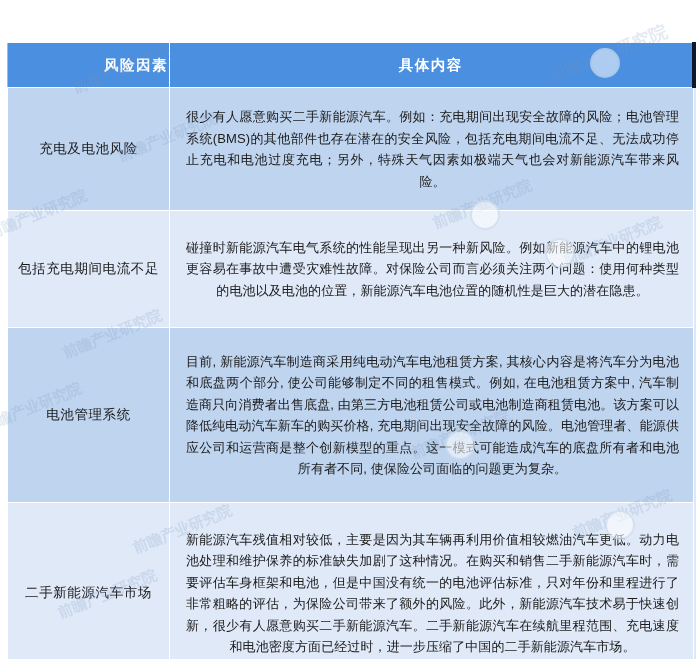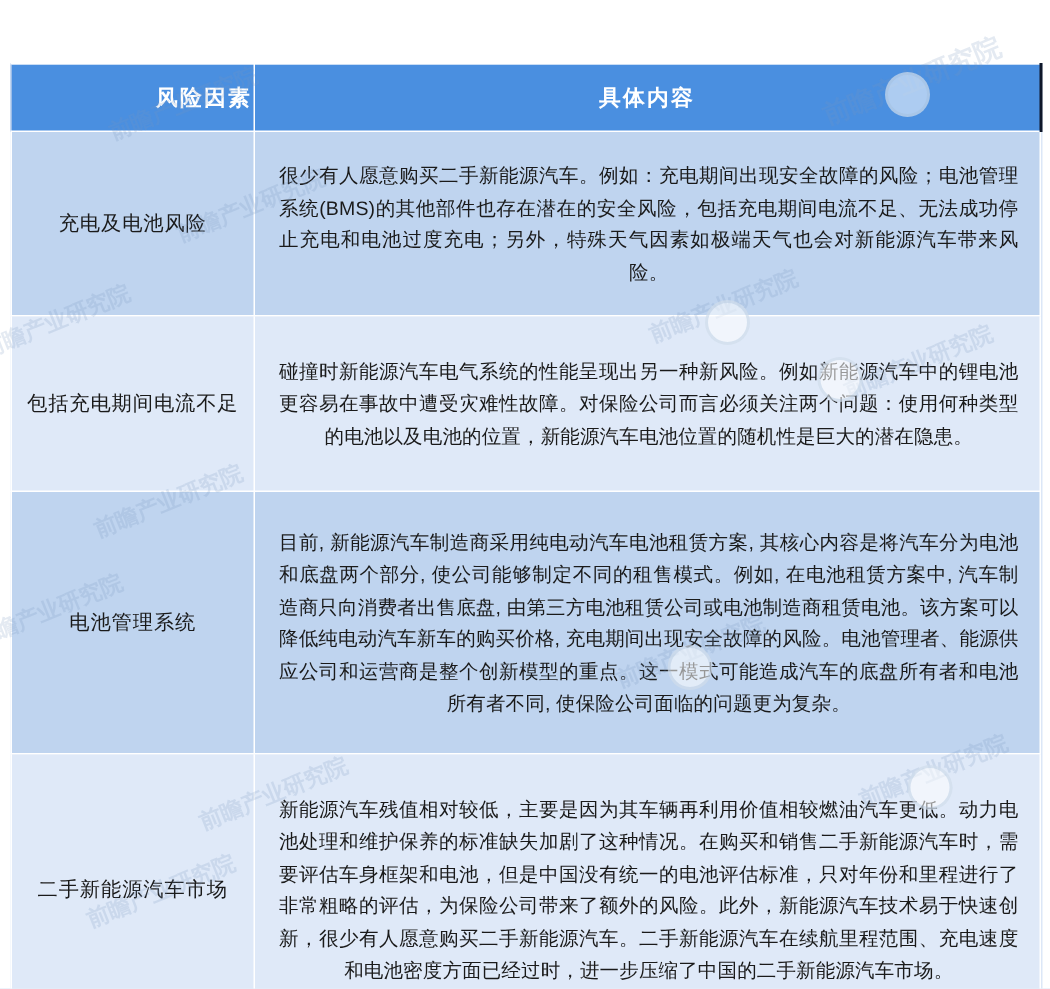--- a/index.html
+++ b/index.html
@@ -60,21 +60,21 @@
     color: #ffffff;
     font-size: 14.5px;
     font-weight: bold;
     height: 42px;
     text-align: center;
     vertical-align: middle;
     border: 1px solid #ffffff;
     letter-spacing: 1.5px;
   }
   thead th.th-risk { border-left: 1px solid #9bbce8; text-align: right; }
-  thead th.th-detail { border-right: 2px solid #0f172a; }
+  thead th.th-detail { border-right: 4px solid #0f172a; }
 
   tbody td {
     border: 1px solid #ffffff;
     vertical-align: middle;
     font-size: 13px;
     color: #1a1a1a;
     line-height: 21.5px;
   }
 
   td.factor {

